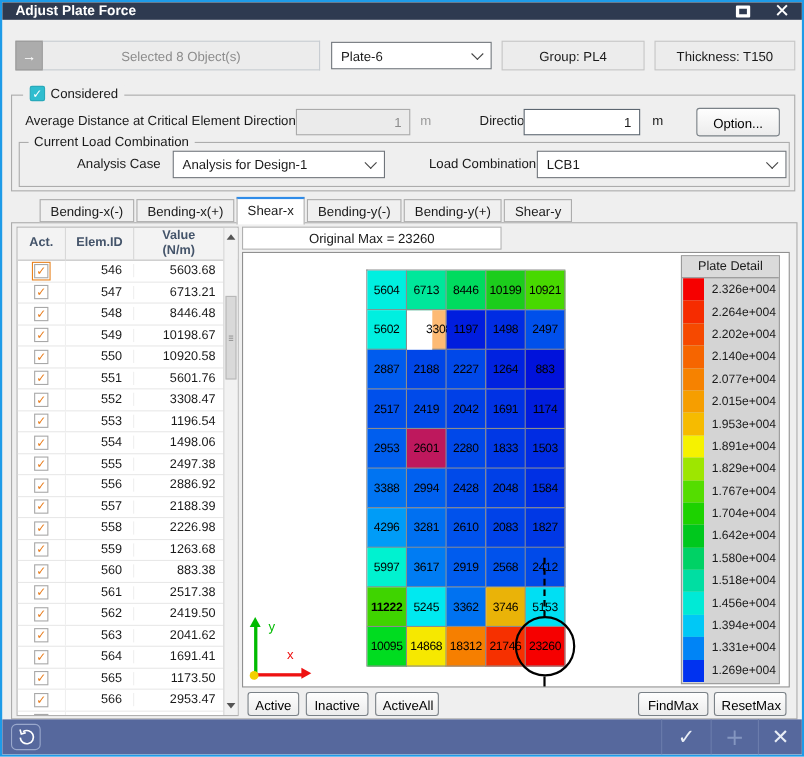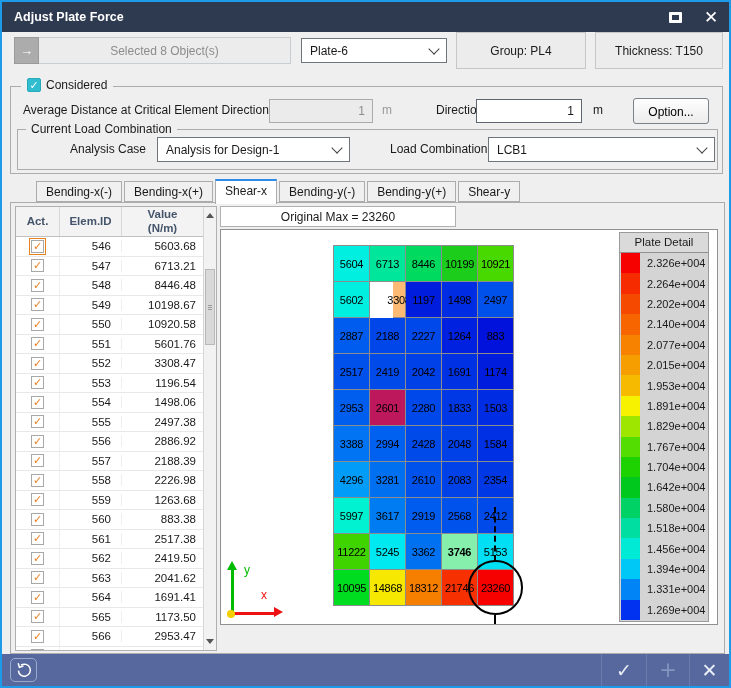--- a/index.html
+++ b/index.html
@@ -1,37 +1,37 @@
 <!DOCTYPE html>
 <html><head>
 <meta charset="utf-8">
 <style>
   html,body{margin:0;padding:0;background:#fff;}
   .window{position:relative;width:731px;height:688px;box-sizing:border-box;border:2px solid #1E9BE8;
     background:#EFEFEF;font-family:"Liberation Sans",sans-serif;font-size:12px;color:#1a1a1a;overflow:hidden;}
   
-  .titlebar{position:absolute;left:0;top:0;right:0;height:30px;background:#2E3A50;display:flex;align-items:center;}
+  .titlebar{position:absolute;left:0;top:0;right:0;height:16px;background:#2E3A50;display:flex;align-items:center;}
   .title{color:#fff;font-weight:bold;font-size:12.5px;padding-left:12px;}
   .tb-btns{margin-left:auto;display:flex;height:100%;}
   .tb-btn{width:36px;height:100%;display:flex;align-items:center;justify-content:center;cursor:default;}
   .restore-glyph{width:7px;height:5px;border:3px solid #fff;border-radius:1px;}
   .close-glyph{color:#fff;font-size:17px;font-family:"DejaVu Sans",sans-serif;}
   
   .toolbar{position:absolute;top:35px;left:12px;right:6px;height:27px;display:flex;align-items:center;}
   .arrow-btn{width:25px;height:27px;background:#ACACAC;border:1px solid #9A9A9A;color:#fff;display:flex;
     align-items:center;justify-content:center;font-size:13px;box-sizing:border-box;}
   .sel-field{width:252px;height:27px;background:#ECECEC;border:1px solid #C8CDD2;border-left:none;color:#8C8C8C;
     display:flex;align-items:center;justify-content:center;box-sizing:border-box;}
   .combo{height:25px;background:#fff;border:1px solid #70757B;display:flex;align-items:center;
     padding:0 8px;box-sizing:border-box;}
   .chev{width:7px;height:7px;border-right:1.4px solid #444;border-bottom:1.4px solid #444;
     transform:rotate(45deg);margin-top:-4px;}
   .combo .chev{margin-left:auto;}
   .plate-combo{width:146px;margin-left:10px;}
-  .info-field{height:37px;background:#ECECEC;border:1px solid #C6C6C6;display:flex;align-items:center;
+  .info-field{height:27px;background:#ECECEC;border:1px solid #C6C6C6;display:flex;align-items:center;
     justify-content:center;box-sizing:border-box;}
   .group-field{width:130px;margin-left:9px;}
   .thick-field{flex:1;margin-left:9px;}
   
   .cons-group{position:absolute;top:84px;left:8px;width:713px;height:88px;border:1px solid #ACACAC;box-sizing:border-box;}
   .cons-chk{position:absolute;top:-9px;left:10px;background:#EFEFEF;padding:0 6px;display:flex;align-items:center;gap:5px;}
   .chkbox{width:14px;height:14px;background:#2FBDCF;border:1px solid #28A9BA;border-radius:2px;color:#fff;
     font-size:11px;line-height:13px;text-align:center;font-family:"DejaVu Sans",sans-serif;box-sizing:border-box;}
   .avg-label{position:absolute;left:12px;top:16px;}
   .avg-input{position:absolute;left:258px;top:12px;width:104px;height:24px;background:#EBEBEB;border:1px solid #ABABAB;
@@ -407,30 +407,30 @@
           <div class="hm-cell" style="background: rgb(0, 44, 227);">1503</div>
           <div class="hm-cell" style="background: rgb(0, 116, 242);">3388</div>
           <div class="hm-cell" style="background: rgb(0, 96, 239);">2994</div>
           <div class="hm-cell" style="background: rgb(0, 74, 233);">2428</div>
           <div class="hm-cell" style="background: rgb(0, 64, 231);">2048</div>
           <div class="hm-cell" style="background: rgb(0, 48, 228);">1584</div>
           <div class="hm-cell" style="background: rgb(0, 156, 247);">4296</div>
           <div class="hm-cell" style="background: rgb(0, 112, 241);">3281</div>
           <div class="hm-cell" style="background: rgb(0, 82, 236);">2610</div>
           <div class="hm-cell" style="background: rgb(0, 66, 232);">2083</div>
-          <div class="hm-cell" style="background: rgb(0, 56, 229);">2354</div>
+          <div class="hm-cell" style="background: rgb(0, 56, 229);">1827</div>
           <div class="hm-cell" style="background: rgb(0, 242, 208);">5997</div>
           <div class="hm-cell" style="background: rgb(0, 124, 243);">3617</div>
           <div class="hm-cell" style="background: rgb(0, 92, 238);">2919</div>
           <div class="hm-cell" style="background: rgb(0, 82, 236);">2568</div>
           <div class="hm-cell" style="background: rgb(0, 74, 233);">2412</div>
-          <div class="hm-cell" style="background: rgb(63, 212, 0);">11222</div>
+          <div class="hm-cell" style="background: rgb(63, 212, 0); font-weight: bold;">11222</div>
           <div class="hm-cell" style="background: rgb(0, 233, 240);">5245</div>
           <div class="hm-cell" style="background: rgb(0, 114, 241);">3362</div>
-          <div class="hm-cell" style="background: #86efac; font-weight: bold;">3746</div>
+          <div class="hm-cell" style="background: #eab308;">3746</div>
           <div class="hm-cell" style="background: rgb(0, 223, 243);">5153</div>
           <div class="hm-cell" style="background: rgb(0, 220, 32);">10095</div>
           <div class="hm-cell" style="background: rgb(246, 232, 0);">14868</div>
           <div class="hm-cell" style="background: rgb(246, 127, 0);">18312</div>
           <div class="hm-cell" style="background: rgb(246, 48, 0);">21746</div>
           <div class="hm-cell" style="background: rgb(246, 0, 0);">23260</div>
         </div>
 
       <div class="legend">
         <div class="leg-header">Plate Detail</div>
@@ -518,20 +518,27 @@
         <div class="ax-yhead"></div>
         <div class="ax-yline"></div>
         <div class="ax-ylabel">y</div>
         <div class="ax-xline"></div>
         <div class="ax-xhead"></div>
         <div class="ax-xlabel">x</div>
         <div class="ax-origin"></div>
       </div>
     </div>
 
+    <div class="btn-row">
+      <button class="btn pbtn btn-active">Active</button>
+      <button class="btn pbtn btn-inactive">Inactive</button>
+      <button class="btn pbtn btn-activeall">ActiveAll</button>
+      <button class="btn pbtn btn-findmax">FindMax</button>
+      <button class="btn pbtn btn-resetmax">ResetMax</button>
+    </div>
   </div>
 
   <div class="statusbar">
     <div class="undo-btn">
       <svg width="18" height="18" viewBox="0 0 18 18">
         <path d="M6 4.2 A6 6 0 1 1 3.4 9.6" fill="none" stroke="#fff" stroke-width="1.5"></path>
         <path d="M3.2 2.2 L4.4 6.2 L8.4 5.0" fill="none" stroke="#fff" stroke-width="1.5"></path>
       </svg>
     </div>
     <div class="sb-right">

